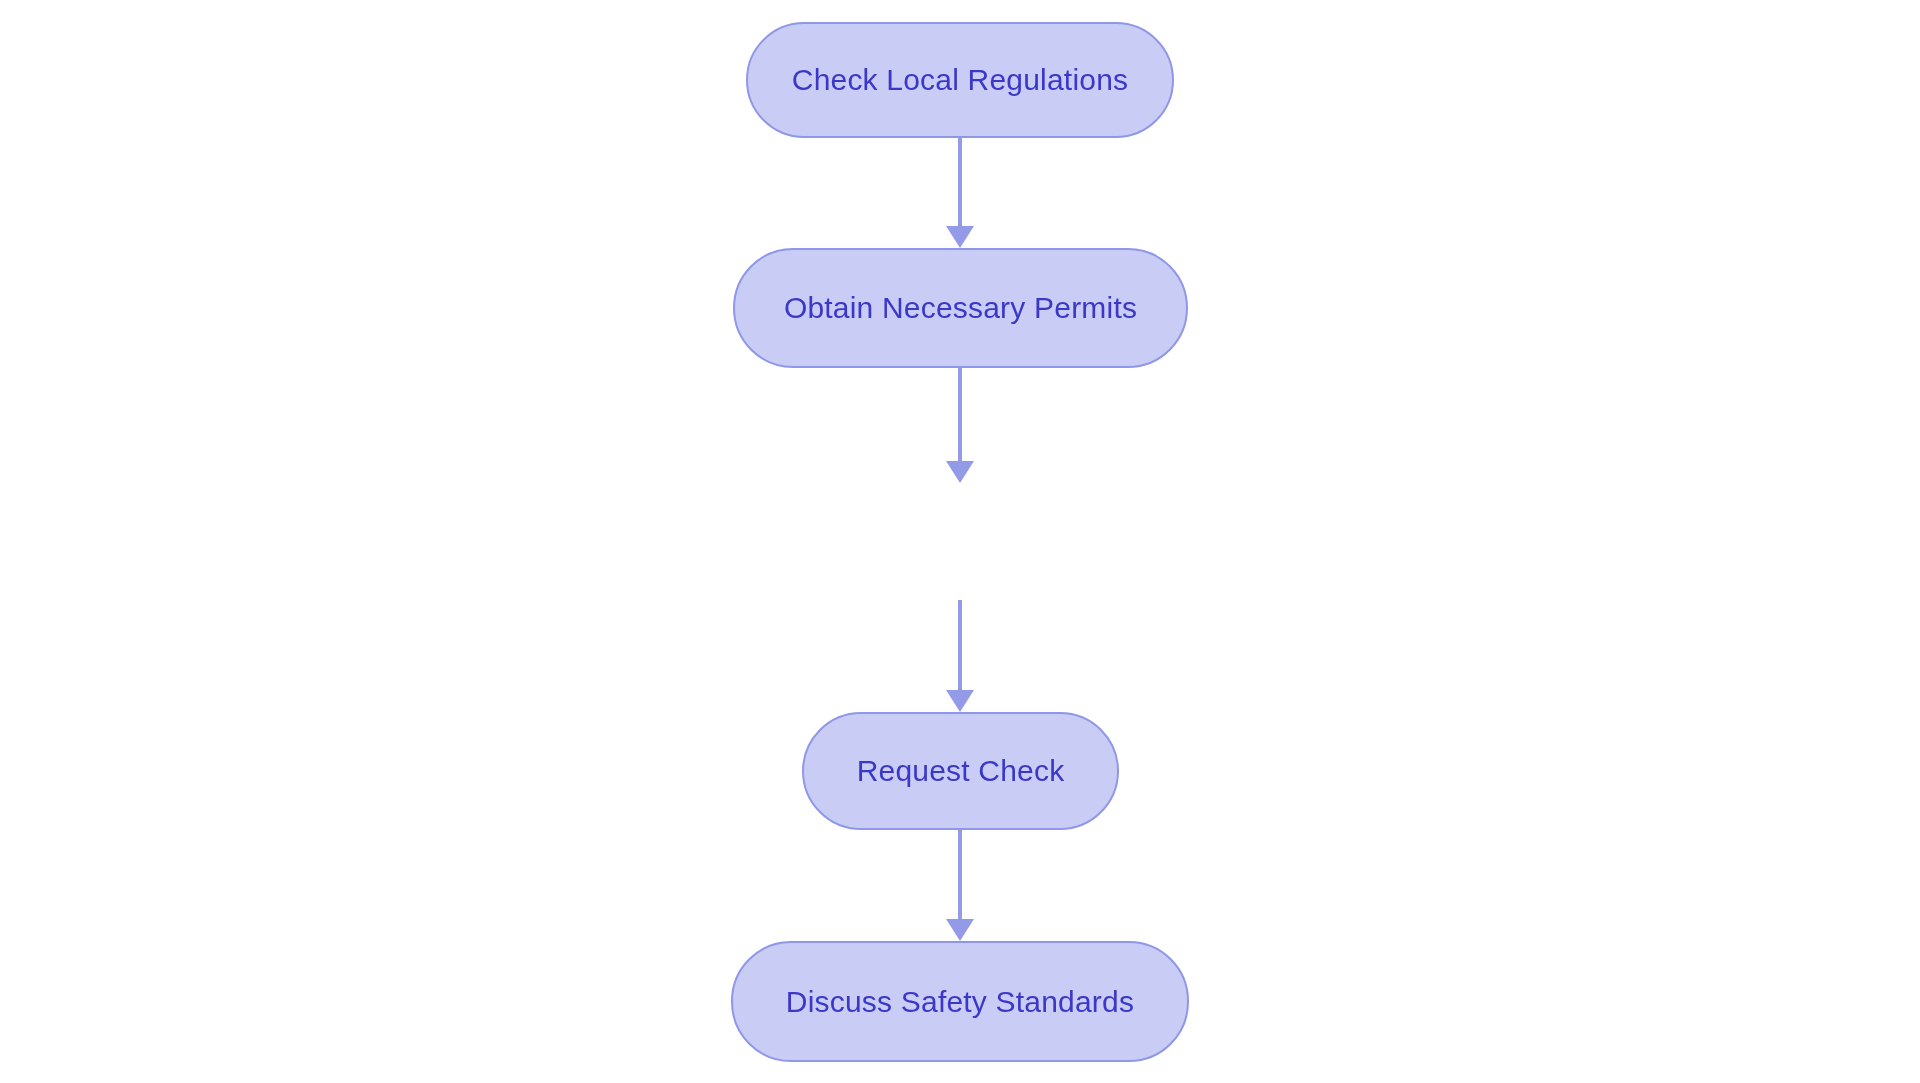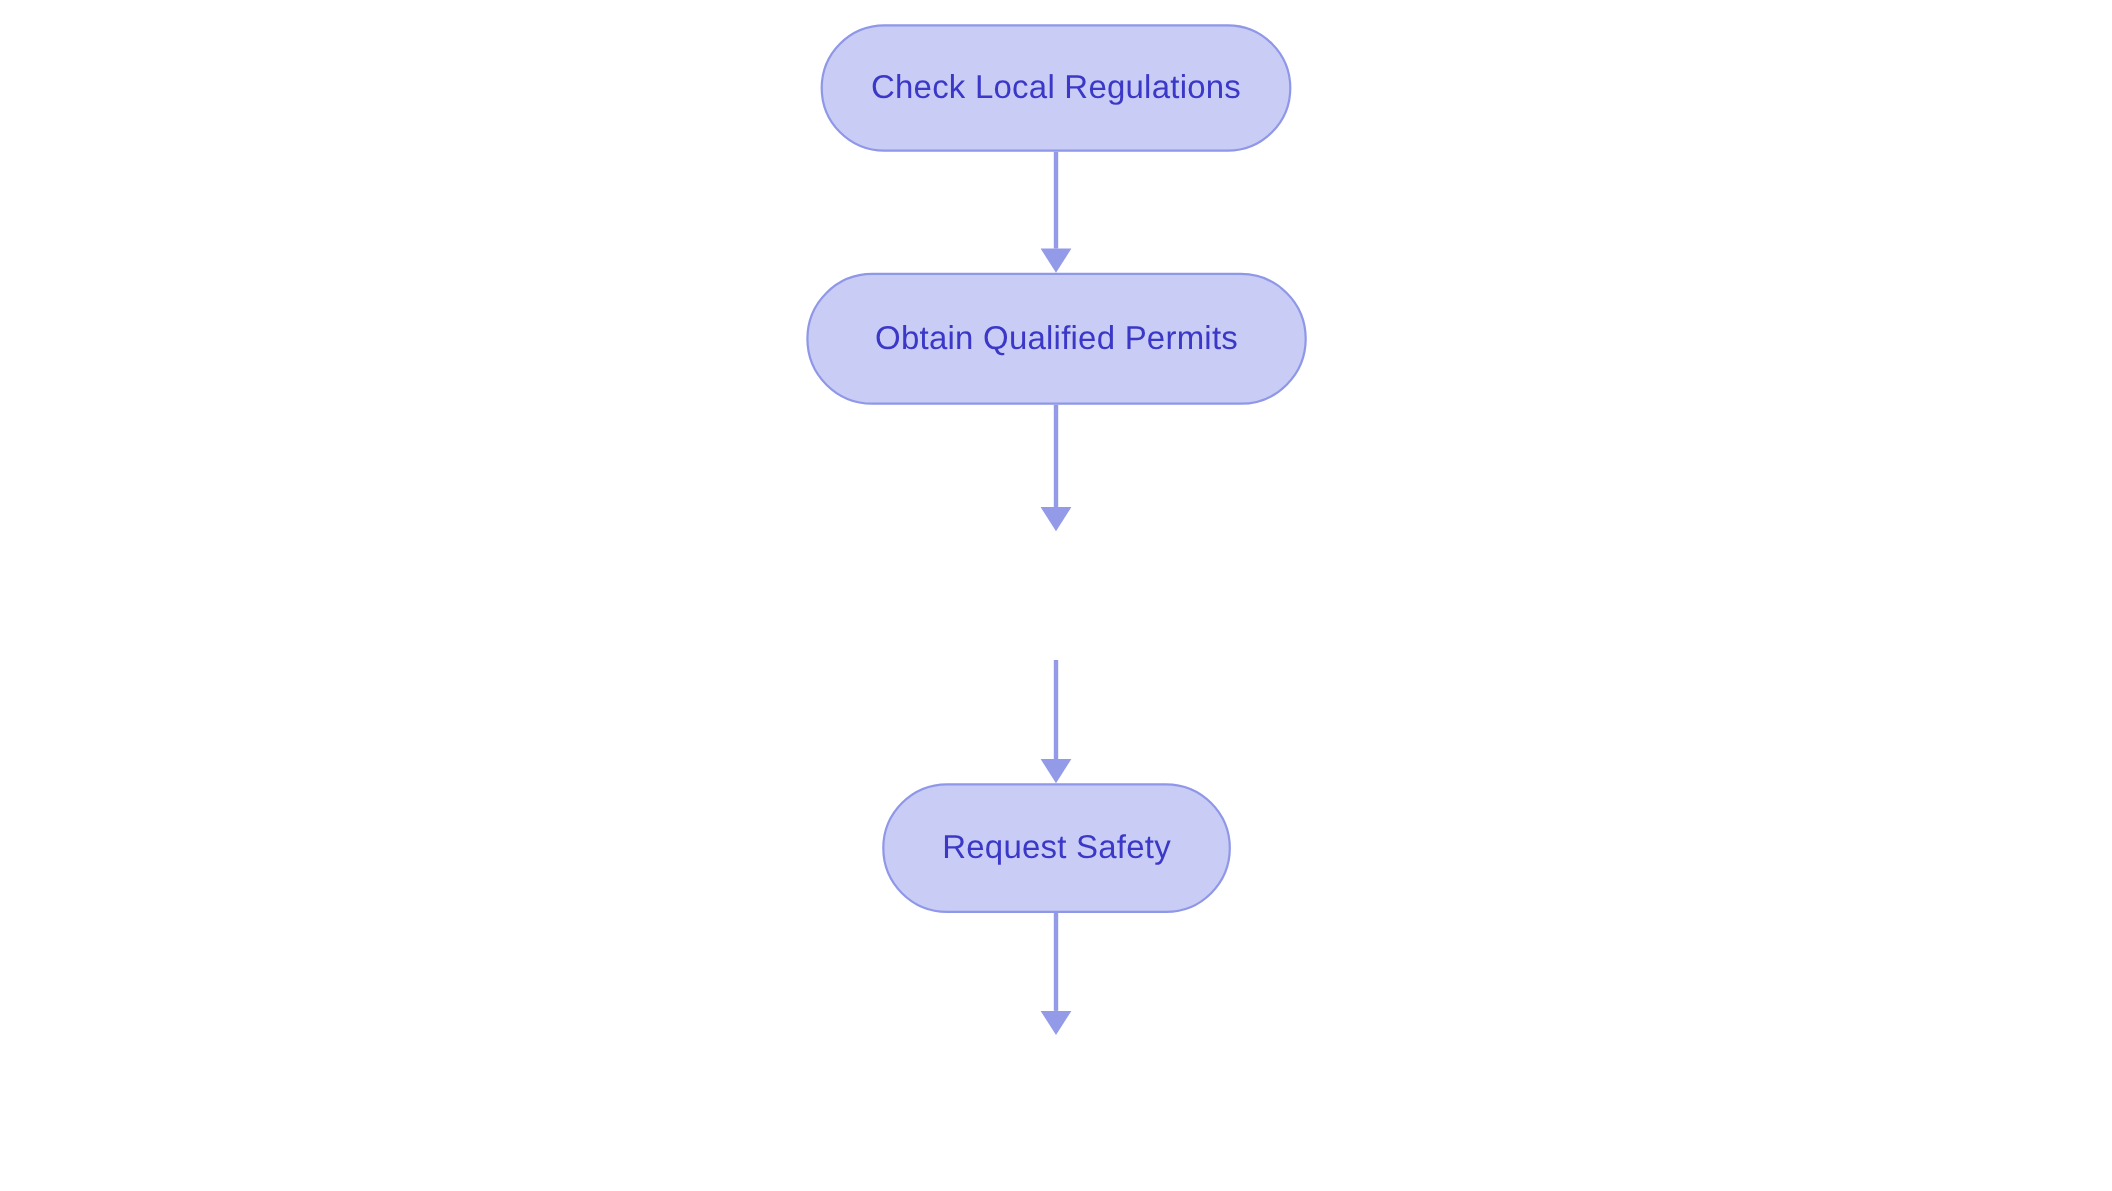--- a/index.html
+++ b/index.html
@@ -79,37 +79,40 @@
   <div class="node" id="node-0">
     <span class="node-label">Check Local Regulations</span>
   </div>
 
   <div class="arrow" id="arrow-0">
     <div class="arrow-line"></div>
     <div class="arrow-head"></div>
   </div>
 
   <div class="node" id="node-1">
-    <span class="node-label">Obtain Qualified Permits</span>
+    <span class="node-label">Obtain Necessary Permits</span>
   </div>
 
   <div class="arrow" id="arrow-1">
     <div class="arrow-line"></div>
     <div class="arrow-head"></div>
   </div>
 
 
   <div class="arrow" id="arrow-2">
     <div class="arrow-line"></div>
     <div class="arrow-head"></div>
   </div>
 
   <div class="node" id="node-3">
-    <span class="node-label">Request Safety</span>
+    <span class="node-label">Request Check</span>
   </div>
 
   <div class="arrow" id="arrow-3">
     <div class="arrow-line"></div>
     <div class="arrow-head"></div>
   </div>
 
+  <div class="node" id="node-4">
+    <span class="node-label">Discuss Safety Standards</span>
+  </div>
 
 </div>
 
 </body></html>

